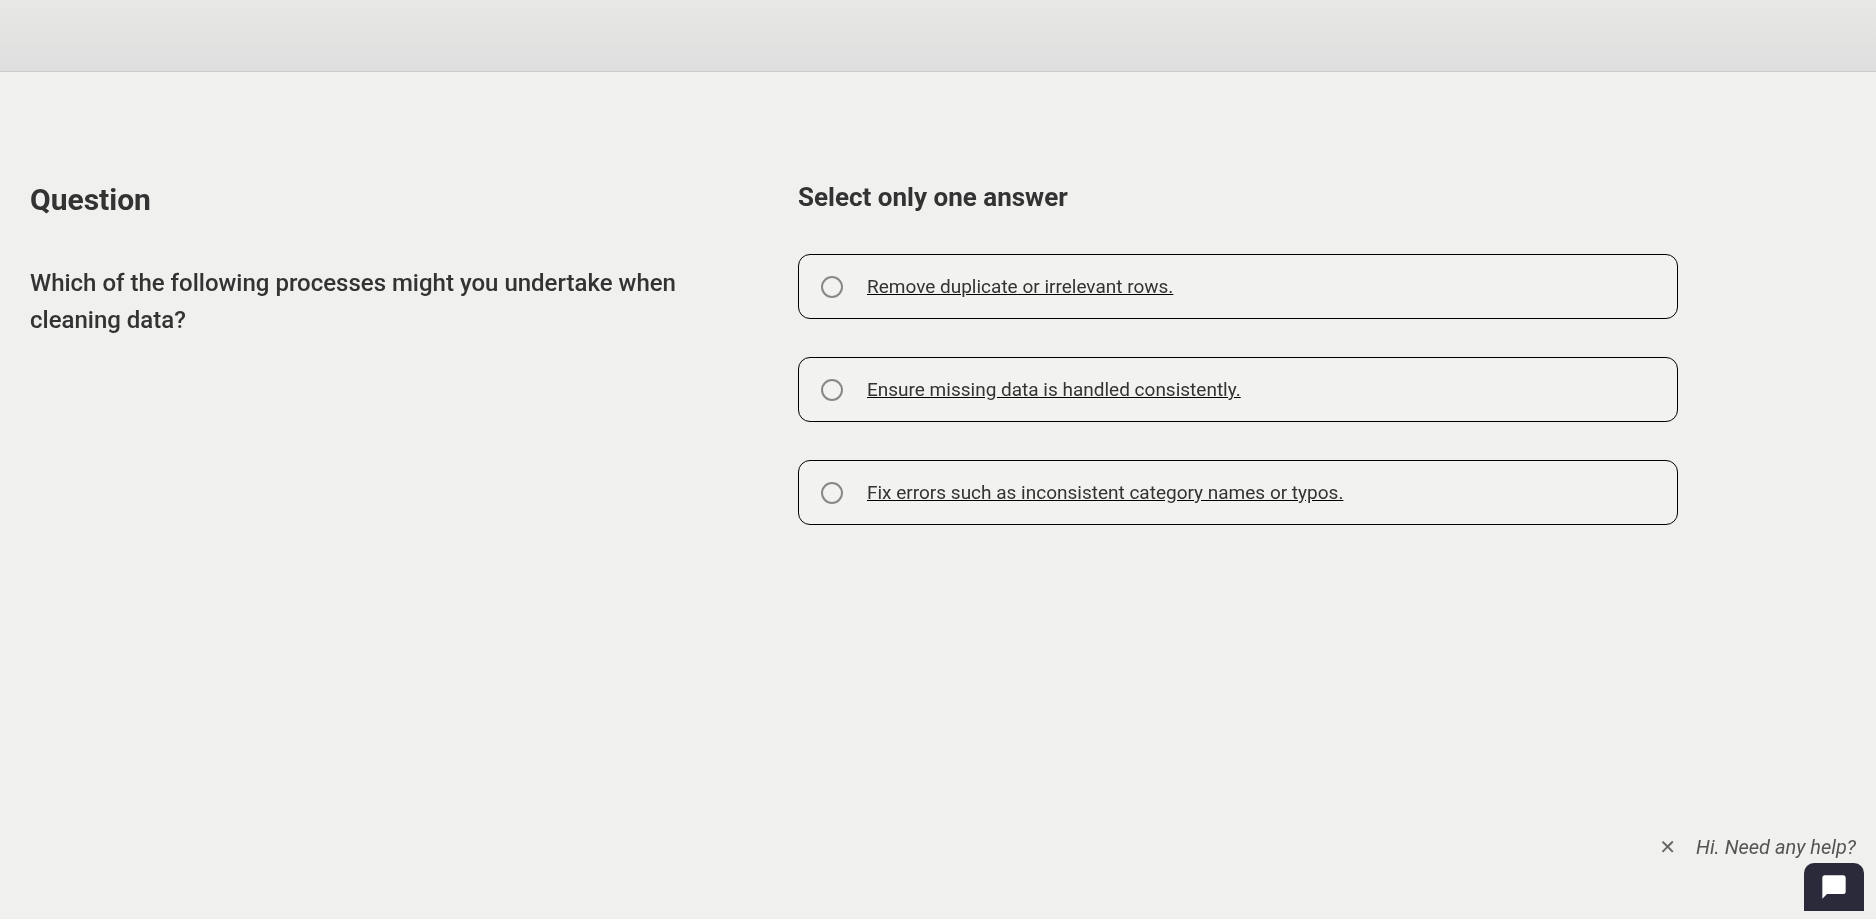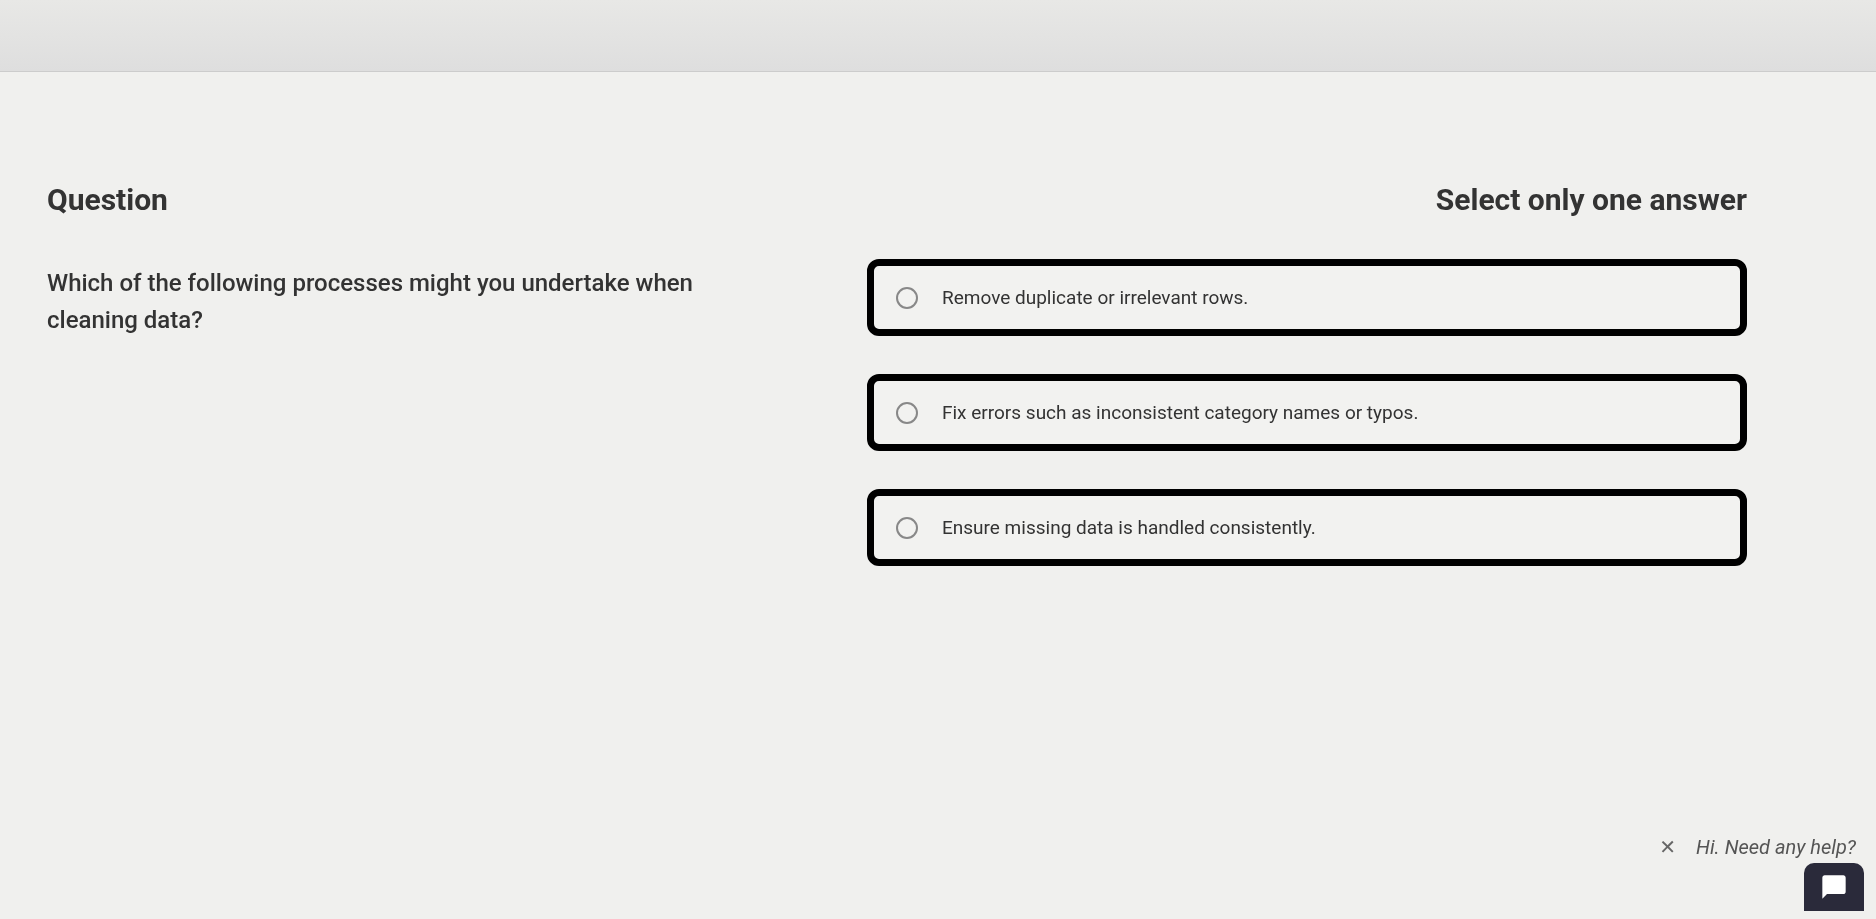--- a/index.html
+++ b/index.html
@@ -16,22 +16,22 @@
       position: relative;
     }
     .top-bar {
       width: 100%;
       height: 72px;
       background: linear-gradient(to bottom, #e8e8e6, #dedede);
       border-bottom: 1px solid #ccc;
     }
     .content-area {
       display: flex;
-      padding: 110px 30px 0 47px;
-      gap: 120px;
+      padding: 110px 30px 0 30px;
+      gap: 68px;
     }
     .question-panel {
       flex: 0 0 700px;
     }
     .question-heading {
       font-size: 30px;
       font-weight: 700;
       color: #333;
       margin-bottom: 48px;
     }
@@ -39,36 +39,36 @@
       font-size: 24px;
       font-weight: 500;
       color: #333;
       line-height: 1.55;
     }
     .answers-panel {
       flex: 1;
       max-width: 880px;
     }
     .answers-heading {
-      font-size: 30px;
+      font-size: 26px;
       font-weight: 700;
       color: #333;
       margin-bottom: 42px;
-      text-align: right;
     }
     .answer-option {
       display: flex;
       align-items: center;
-      border: 7px solid #000000;
+      border: 1px solid #000000;
       border-radius: 12px;
       padding: 20px 22px;
       margin-bottom: 38px;
       background: rgba(255,255,255,0.15);
       cursor: pointer;
       min-height: 64px;
+      text-decoration: underline;
     }
     .radio-circle {
       width: 22px;
       height: 22px;
       border: 2px solid #888;
       border-radius: 50%;
       margin-right: 24px;
       flex-shrink: 0;
     }
     .answer-text {
@@ -130,26 +130,26 @@
   <div class="answers-panel">
     <h2 class="answers-heading">Select only one answer</h2>
 
     <div class="answer-option">
       <span class="radio-circle"></span>
       <span class="answer-text">Remove duplicate or irrelevant rows.</span>
     </div>
 
     <div class="answer-option">
       <span class="radio-circle"></span>
-      <span class="answer-text">Fix errors such as inconsistent category names or typos.</span>
+      <span class="answer-text">Ensure missing data is handled consistently.</span>
     </div>
 
     <div class="answer-option">
       <span class="radio-circle"></span>
-      <span class="answer-text">Ensure missing data is handled consistently.</span>
+      <span class="answer-text">Fix errors such as inconsistent category names or typos.</span>
     </div>
 
   </div>
 
 </div>
 
 <div class="help-widget">
   <span class="close-x">✕</span>
   <span class="help-text">Hi. Need any help?</span>
 </div>

